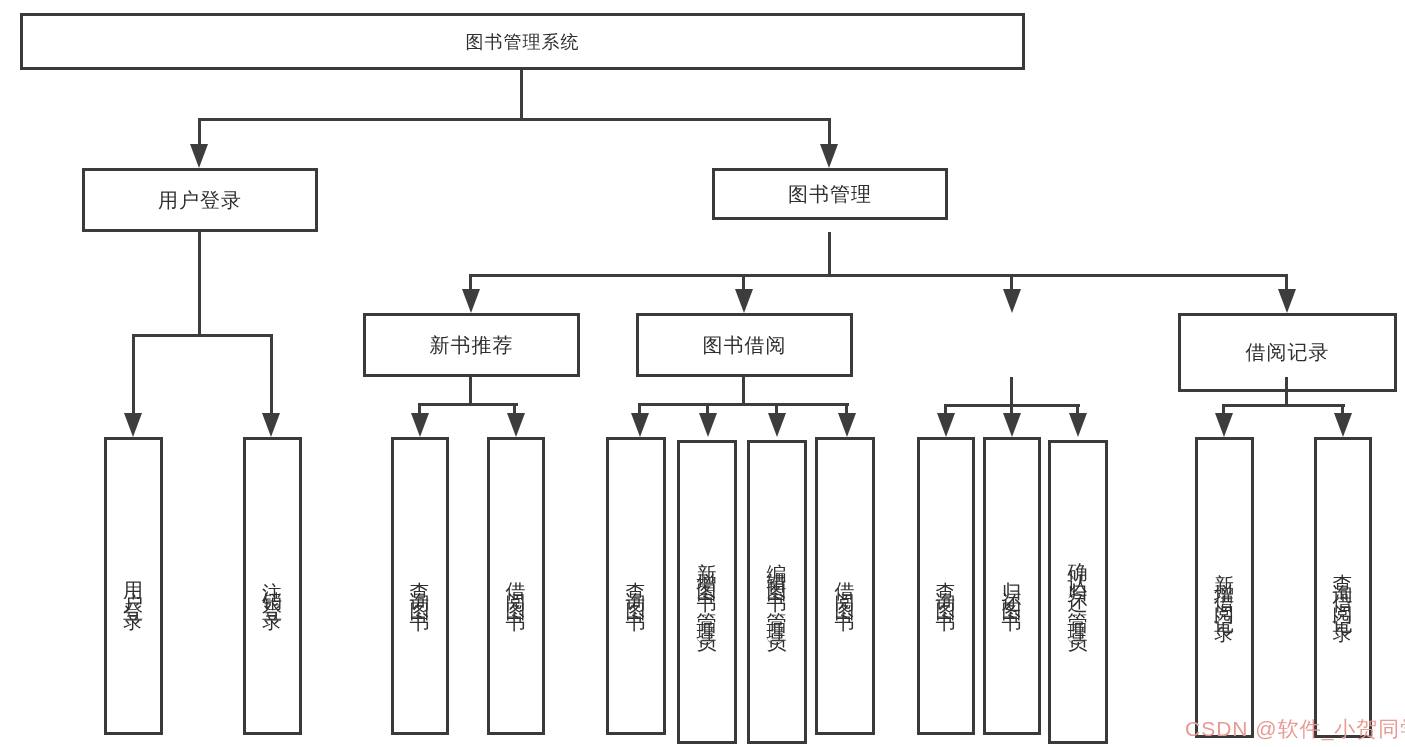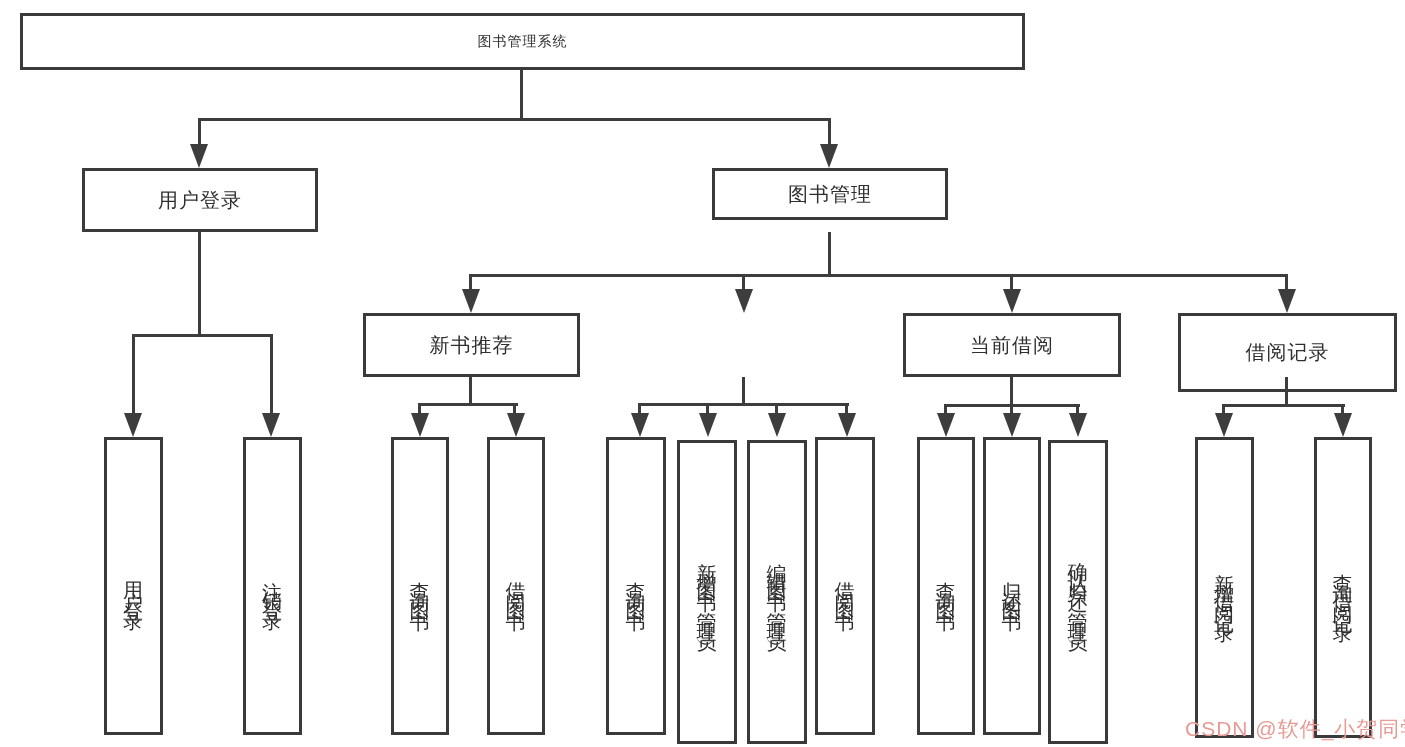--- a/index.html
+++ b/index.html
@@ -15,21 +15,21 @@
     position:absolute;
     box-sizing:border-box;
     border:3px solid #3a3a3a;
     background:#ffffff;
     display:flex;
     align-items:center;
     justify-content:center;
     color:#2f2f2f;
   }
   .node-h{font-size:20px;letter-spacing:1px;white-space:nowrap;}
-  .node-root{font-size:14px;}
+  .node-root{font-size:18px;}
   .node-v{
     writing-mode:vertical-rl;
     text-orientation:mixed;
     font-size:20px;
     letter-spacing:10px;
     line-height:1;
     white-space:nowrap;
   }
   
   .vline{position:absolute;width:3px;background:#3d3d3d;}
@@ -78,21 +78,21 @@
   <div class="vline" style="left:469px;top:274px;height:17px;"></div>
   <div class="arrow" style="left:462px;top:289px;"></div>
   <div class="vline" style="left:742px;top:274px;height:17px;"></div>
   <div class="arrow" style="left:735px;top:289px;"></div>
   <div class="vline" style="left:1010px;top:274px;height:17px;"></div>
   <div class="arrow" style="left:1003px;top:289px;"></div>
   <div class="vline" style="left:1285px;top:274px;height:17px;"></div>
   <div class="arrow" style="left:1278px;top:289px;"></div>
 
   <div class="node node-h" style="left:363px;top:313px;width:217px;height:64px;">新书推荐</div>
-  <div class="node node-h" style="left:903px;top:313px;width:218px;height:64px;">当前借阅</div>
+  <div class="node node-h" style="left:636px;top:313px;width:217px;height:64px;">图书借阅</div>
   <div class="node node-h" style="left:1178px;top:313px;width:219px;height:79px;">借阅记录</div>
 
   <div class="vline" style="left:469px;top:377px;height:28px;"></div>
   <div class="hline" style="left:418px;top:403px;width:100px;"></div>
   <div class="vline" style="left:418px;top:403px;height:12px;"></div>
   <div class="arrow" style="left:411px;top:413px;"></div>
   <div class="vline" style="left:513px;top:403px;height:12px;"></div>
   <div class="arrow" style="left:507px;top:413px;"></div>
 
   <div class="vline" style="left:742px;top:377px;height:28px;"></div>

